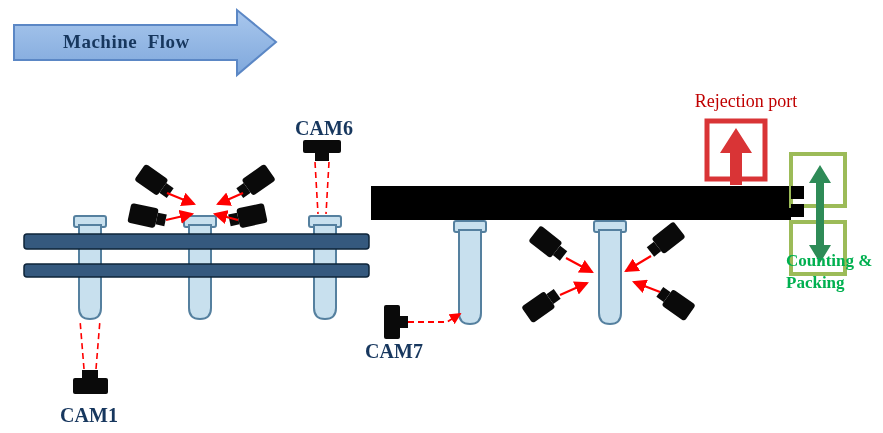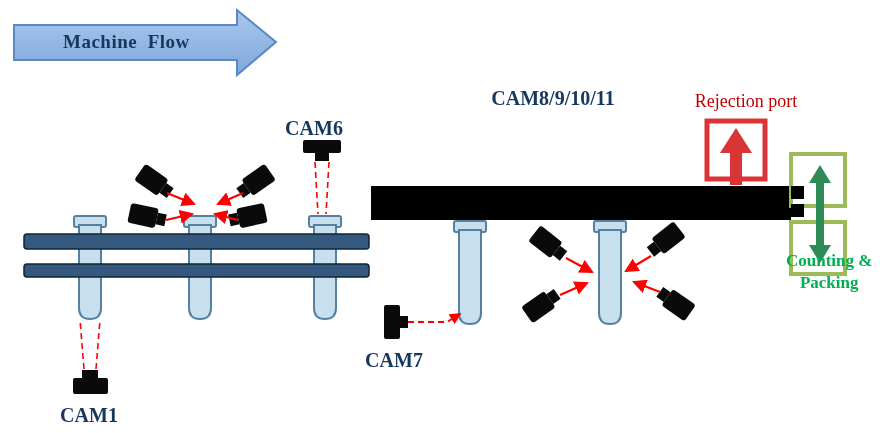--- a/index.html
+++ b/index.html
@@ -2,21 +2,21 @@
 <html><head>
 <meta charset="utf-8">
 <style>
   html,body{margin:0;padding:0;background:#ffffff;}
   .stage{position:relative;width:883px;height:433px;background:#ffffff;overflow:hidden;
          font-family:"Liberation Serif", serif;}
   .stage svg{position:absolute;left:0;top:0;}
   .lbl{position:absolute;font-weight:bold;color:#17375E;font-size:20px;
        transform:translateX(-50%);white-space:pre;}
   .lbl.red{color:#C00000;font-weight:normal;font-size:18px;}
-  .lbl.green{color:#00B050;font-size:17px;transform:none;white-space:pre-line;line-height:1.3;text-align:center;}
+  .lbl.green{color:#00B050;font-size:17px;transform:none;white-space:pre-line;line-height:1.3;}
   .lbl.flow{transform:none;font-size:19px;letter-spacing:.5px;}
 </style>
 </head>
 <body>
 
 <div class="stage">
 
 <svg width="883" height="433" viewBox="0 0 883 433">
   <defs>
     <linearGradient id="flowGrad" x1="0" y1="0" x2="0" y2="1">
@@ -113,21 +113,20 @@
   <rect x="791" y="154" width="54" height="52" fill="#ffffff" stroke="#9CBB58" stroke-width="4"></rect>
   <rect x="791" y="222" width="54" height="52" fill="#ffffff" stroke="#9CBB58" stroke-width="4"></rect>
   <g fill="#000000">
     <rect x="791" y="186" width="13" height="13"></rect>
     <rect x="791" y="204" width="13" height="13"></rect>
   </g>
   <polygon points="820,165 831,183 824,183 824,245 831,245 820,263 809,245 816,245 816,183 809,183" fill="#2E8B57"></polygon>
 </svg>
 
   <div class="lbl flow" style="left:63px;top:31px">Machine  Flow</div>
-  <div class="lbl" style="left:314px;top:117px">CAM6</div>
-  <div class="lbl" style="left:553px;top:87px">CAM8/9/10/11</div>
+  <div class="lbl" style="left:324px;top:117px">CAM6</div>
   <div class="lbl red" style="left:746px;top:91px">Rejection port</div>
-  <div class="lbl" style="left:394px;top:349px">CAM7</div>
+  <div class="lbl" style="left:394px;top:340px">CAM7</div>
   <div class="lbl" style="left:89px;top:404px">CAM1</div>
   <div class="lbl green" style="left:786px;top:250px">Counting &amp;
 Packing</div>
 
 </div>
 
 </body></html>

